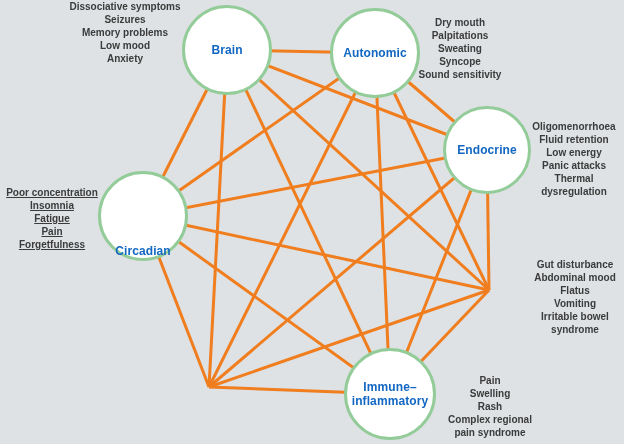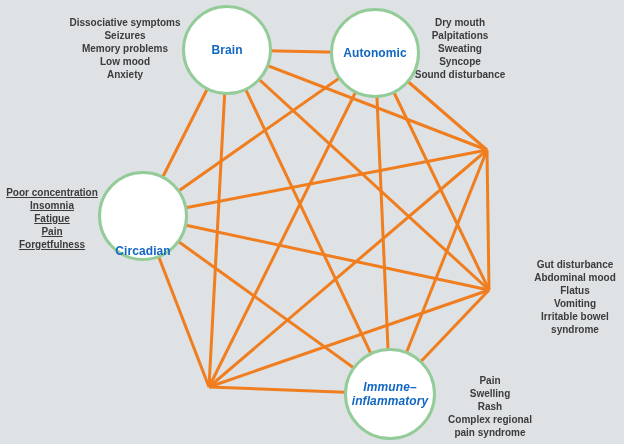--- a/index.html
+++ b/index.html
@@ -48,21 +48,21 @@
   .symptoms {
     position: absolute;
     font-weight: bold;
     font-size: 10px;
     line-height: 13px;
     color: var(--sym);
     text-align: center;
     white-space: pre-line;
     z-index: 1;
   }
-  .sym-brain        { left: 63px;  top: 16px;  width: 124px; }
+  .sym-brain        { left: 63px;  top: 0;  width: 124px; }
   .sym-autonomic    { left: 398px; top: 16px;  width: 124px; }
   .sym-endocrine    { left: 530px; top: 120px; width: 88px;  }
   .sym-microbiome   { left: 531px; top: 258px; width: 88px;  }
   .sym-immune       { left: 443px; top: 374px; width: 94px;  }
   .sym-skeletomotor { left: 58px;  top: 345px; width: 124px; }
   .sym-circadian    { left: 0px;   top: 186px; width: 104px; text-decoration: underline; }
 </style>
 </head>
 <body>
 
@@ -91,38 +91,46 @@
       <line x1="390" y1="394" x2="143" y2="216" stroke="#F07D1E" stroke-width="3"></line>
       <line x1="209" y1="387" x2="143" y2="216" stroke="#F07D1E" stroke-width="3"></line>
     </svg>
 
   <div class="node" style="left: 182px; top: 5px; width: 90px; height: 90px;">
     <span class="node-label">Brain</span>
   </div>
   <div class="node" style="left: 330px; top: 8px; width: 90px; height: 90px;">
     <span class="node-label">Autonomic</span>
   </div>
-  <div class="node" style="left: 344px; top: 348px; width: 92px; height: 92px; font-style: italic;">
+  <div class="node" style="left: 443px; top: 106px; width: 88px; height: 88px;">
+    <span class="node-label">Endocrine</span>
+  </div>
+  <div class="node" style="left: 344px; top: 348px; width: 92px; height: 92px;">
     <span class="node-label">Immune–
 inflammatory</span>
   </div>
   <div class="node" style="left: 98px; top: 171px; width: 90px; height: 90px; align-items: flex-end;">
     <span class="node-label">Circadian</span>
   </div>
 
   <div class="symptoms sym-brain">Dissociative symptoms
 Seizures
 Memory problems
 Low mood
 Anxiety</div>
   <div class="symptoms sym-autonomic">Dry mouth
 Palpitations
 Sweating
 Syncope
-Sound disturbance</div>
+Sound sensitivity</div>
+  <div class="symptoms sym-endocrine">Oligomenorrhoea
+Fluid retention
+Low energy
+Panic attacks
+Thermal dysregulation</div>
   <div class="symptoms sym-microbiome">Gut disturbance
 Abdominal mood
 Flatus
 Vomiting
 Irritable bowel syndrome</div>
   <div class="symptoms sym-immune">Pain
 Swelling
 Rash
 Complex regional pain syndrome</div>
   <div class="symptoms sym-circadian">Poor concentration

